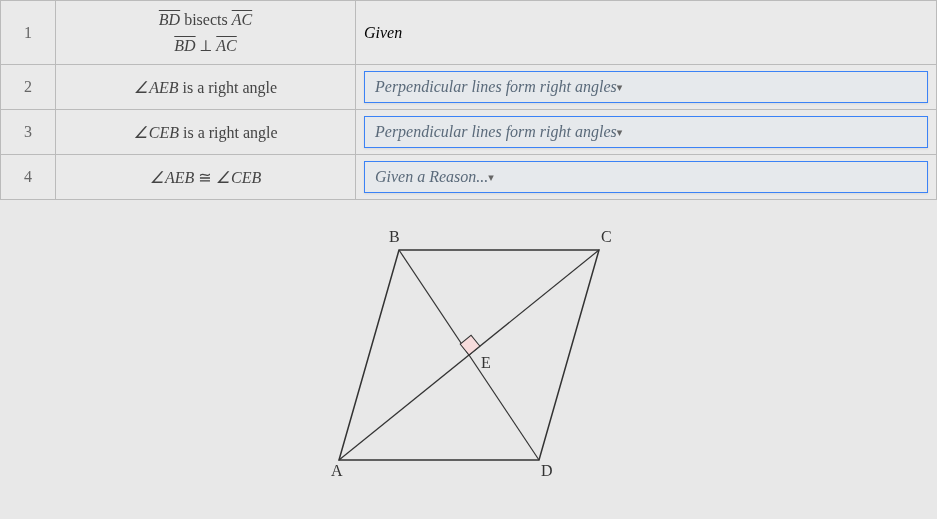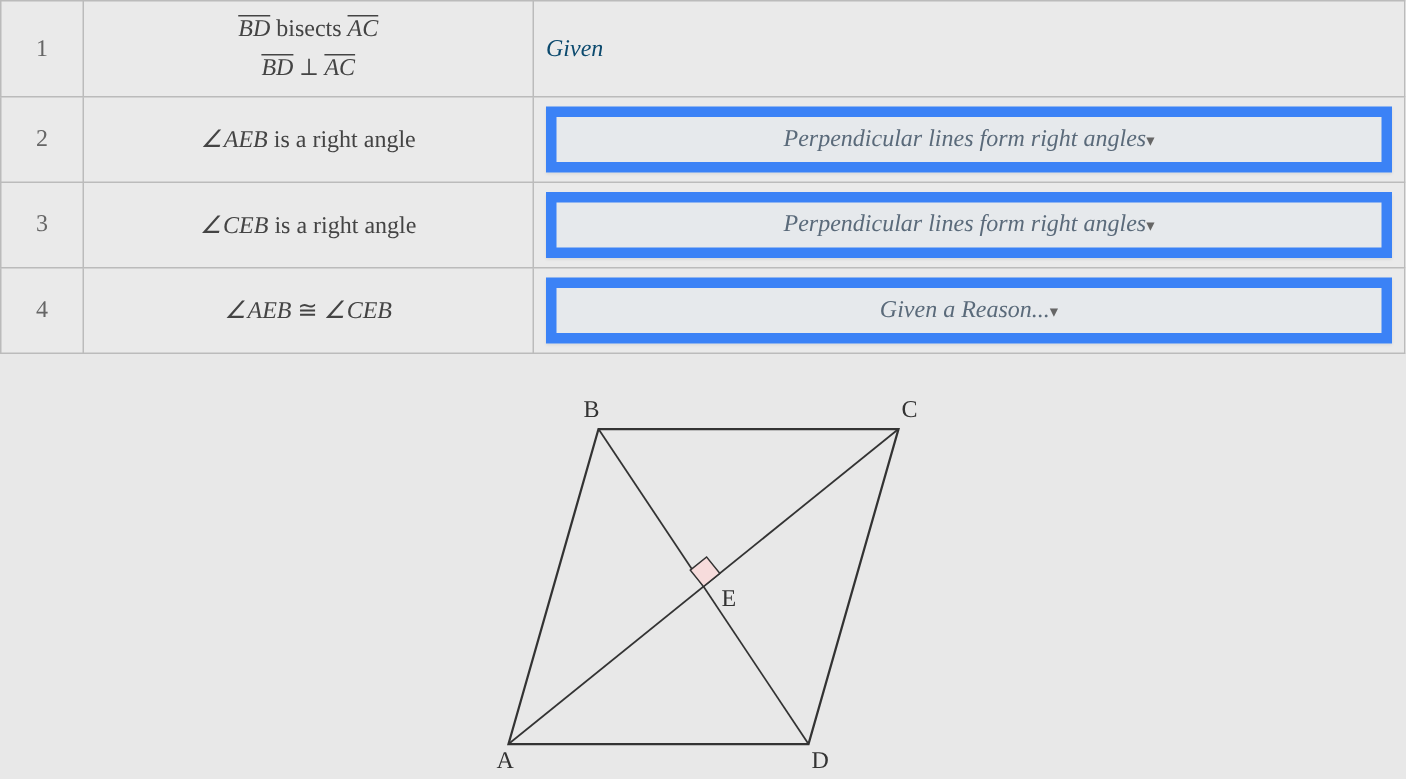--- a/index.html
+++ b/index.html
@@ -22,26 +22,26 @@
       background: #eaeaea;
     }
     .num-col { width: 55px; text-align: center; color: #666; }
     .stmt-col { width: 300px; text-align: center; color: #444; }
     .reason-col { padding: 8px 10px; }
     .overline { text-decoration: overline; }
     .stmt-line { line-height: 1.6; }
     .angle::before { content: "\2220"; margin-right: 1px; }
     .cong::before { content: "\2245"; margin: 0 4px; }
     .perp::before { content: "\27C2"; margin: 0 5px; }
-    .reason-text { color: #0c4a6e; font-style: italic; }
+    .reason-text { color: #000000; font-style: italic; }
     .reason-box {
       display: flex;
-      justify-content: center;
+      justify-content: flex-start;
       align-items: center;
-      border: 7px solid #3b82f6;
+      border: 1px solid #3b82f6;
       background: #e6e9ec;
       padding: 6px 10px;
       color: #5a6a7a;
       font-style: italic;
       cursor: pointer;
       box-shadow: 0 1px 2px rgba(0,0,0,0.08);
     }
     .chevron { font-style: normal; color: #666; font-size: 11px; }
     .figure-area {
       display: flex;

